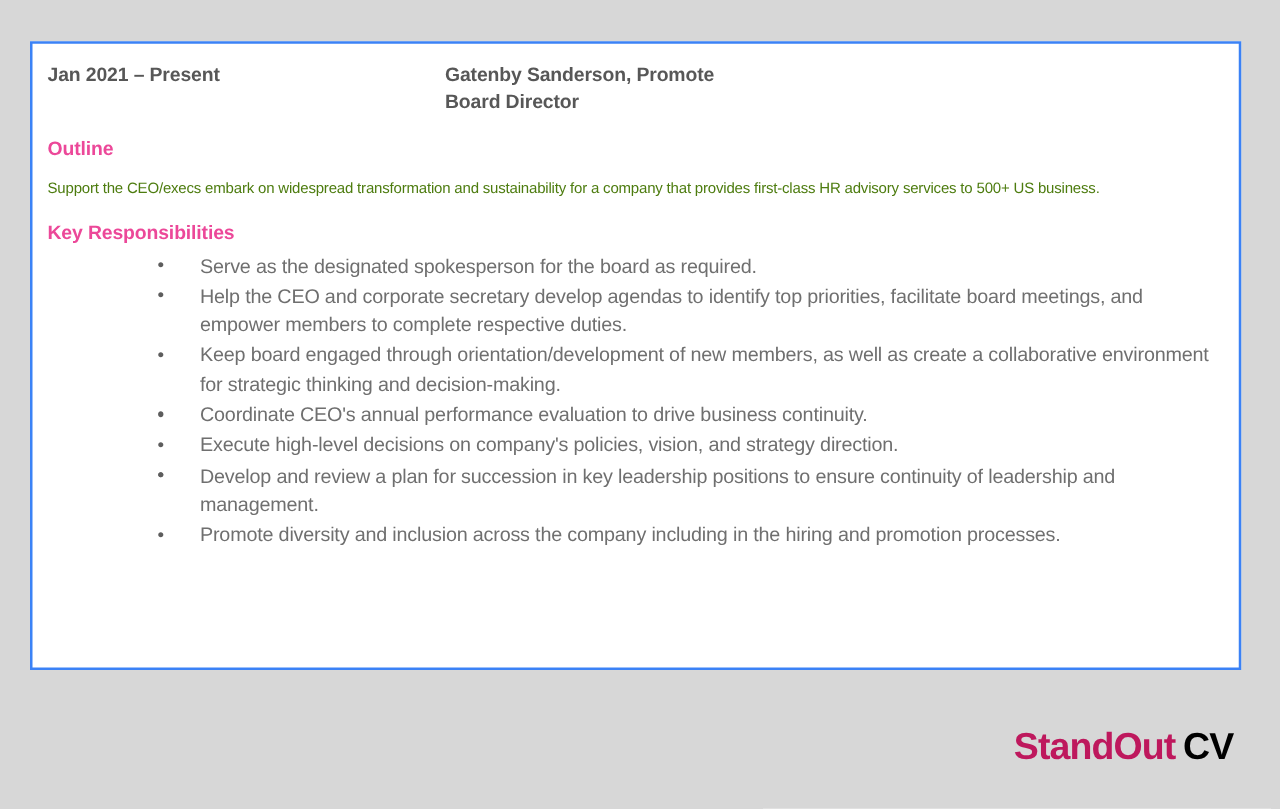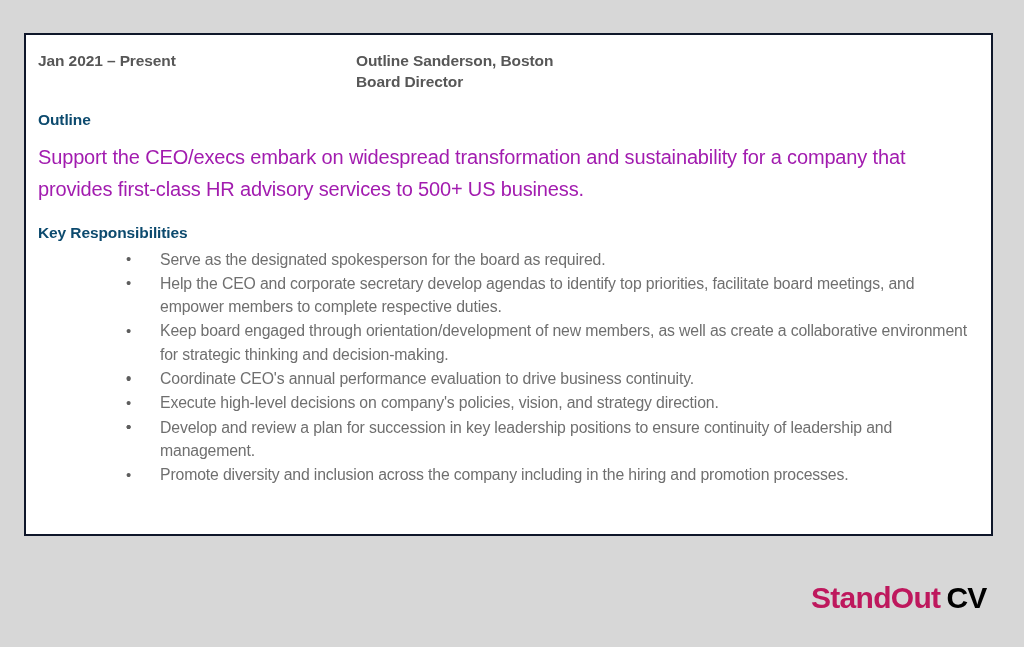--- a/index.html
+++ b/index.html
@@ -19,21 +19,21 @@
     height: 647px;
   }
   .cv-card {
     position: absolute;
     left: 24px;
     top: 33px;
     width: 969px;
     height: 503px;
     box-sizing: border-box;
     background: #ffffff;
-    border: 2px solid #0f172a;
+    border: 2px solid #3b82f6;
     padding: 12px 16px 10px 12px;
   }
   .entry-header {
     display: flex;
     align-items: flex-start;
     padding-top: 3px;
   }
   .entry-dates {
     width: 318px;
     flex: 0 0 318px;
@@ -50,29 +50,29 @@
     color: #575757;
     letter-spacing: -0.1px;
     line-height: 21px;
   }
   .entry-role .role-line {
     display: block;
   }
   .section-heading {
     font-size: 15.5px;
     font-weight: bold;
-    color: #0c4a6e;
+    color: #ec4899;
     letter-spacing: -0.1px;
     margin-top: 18px;
     line-height: 20px;
   }
   .outline-text {
-    font-size: 20px;
-    color: #a21caf;
-    line-height: 32px;
+    font-size: 12px;
+    color: #4d7c0f;
+    line-height: 18px;
     letter-spacing: -0.15px;
     margin-top: 11px;
     max-width: 895px;
   }
   .resp-heading {
   }
   ul.resp-list {
     list-style: none;
     margin: 4px 0 0 0;
     padding: 0;
@@ -117,21 +117,21 @@
 </head>
 <body>
 
 <div class="page">
 
   <div class="cv-card">
 
     <div class="entry-header">
       <div class="entry-dates">Jan 2021 – Present</div>
       <div class="entry-role">
-        <span class="role-line">Outline Sanderson, Boston</span>
+        <span class="role-line">Gatenby Sanderson, Promote</span>
         <span class="role-line">Board Director</span>
       </div>
     </div>
 
     <div class="section-heading">Outline</div>
 
     <div class="outline-text">Support the CEO/execs embark on widespread transformation and sustainability for a company that provides first-class HR advisory services to 500+ US business.</div>
 
     <div class="section-heading resp-heading">Key Responsibilities</div>
 

